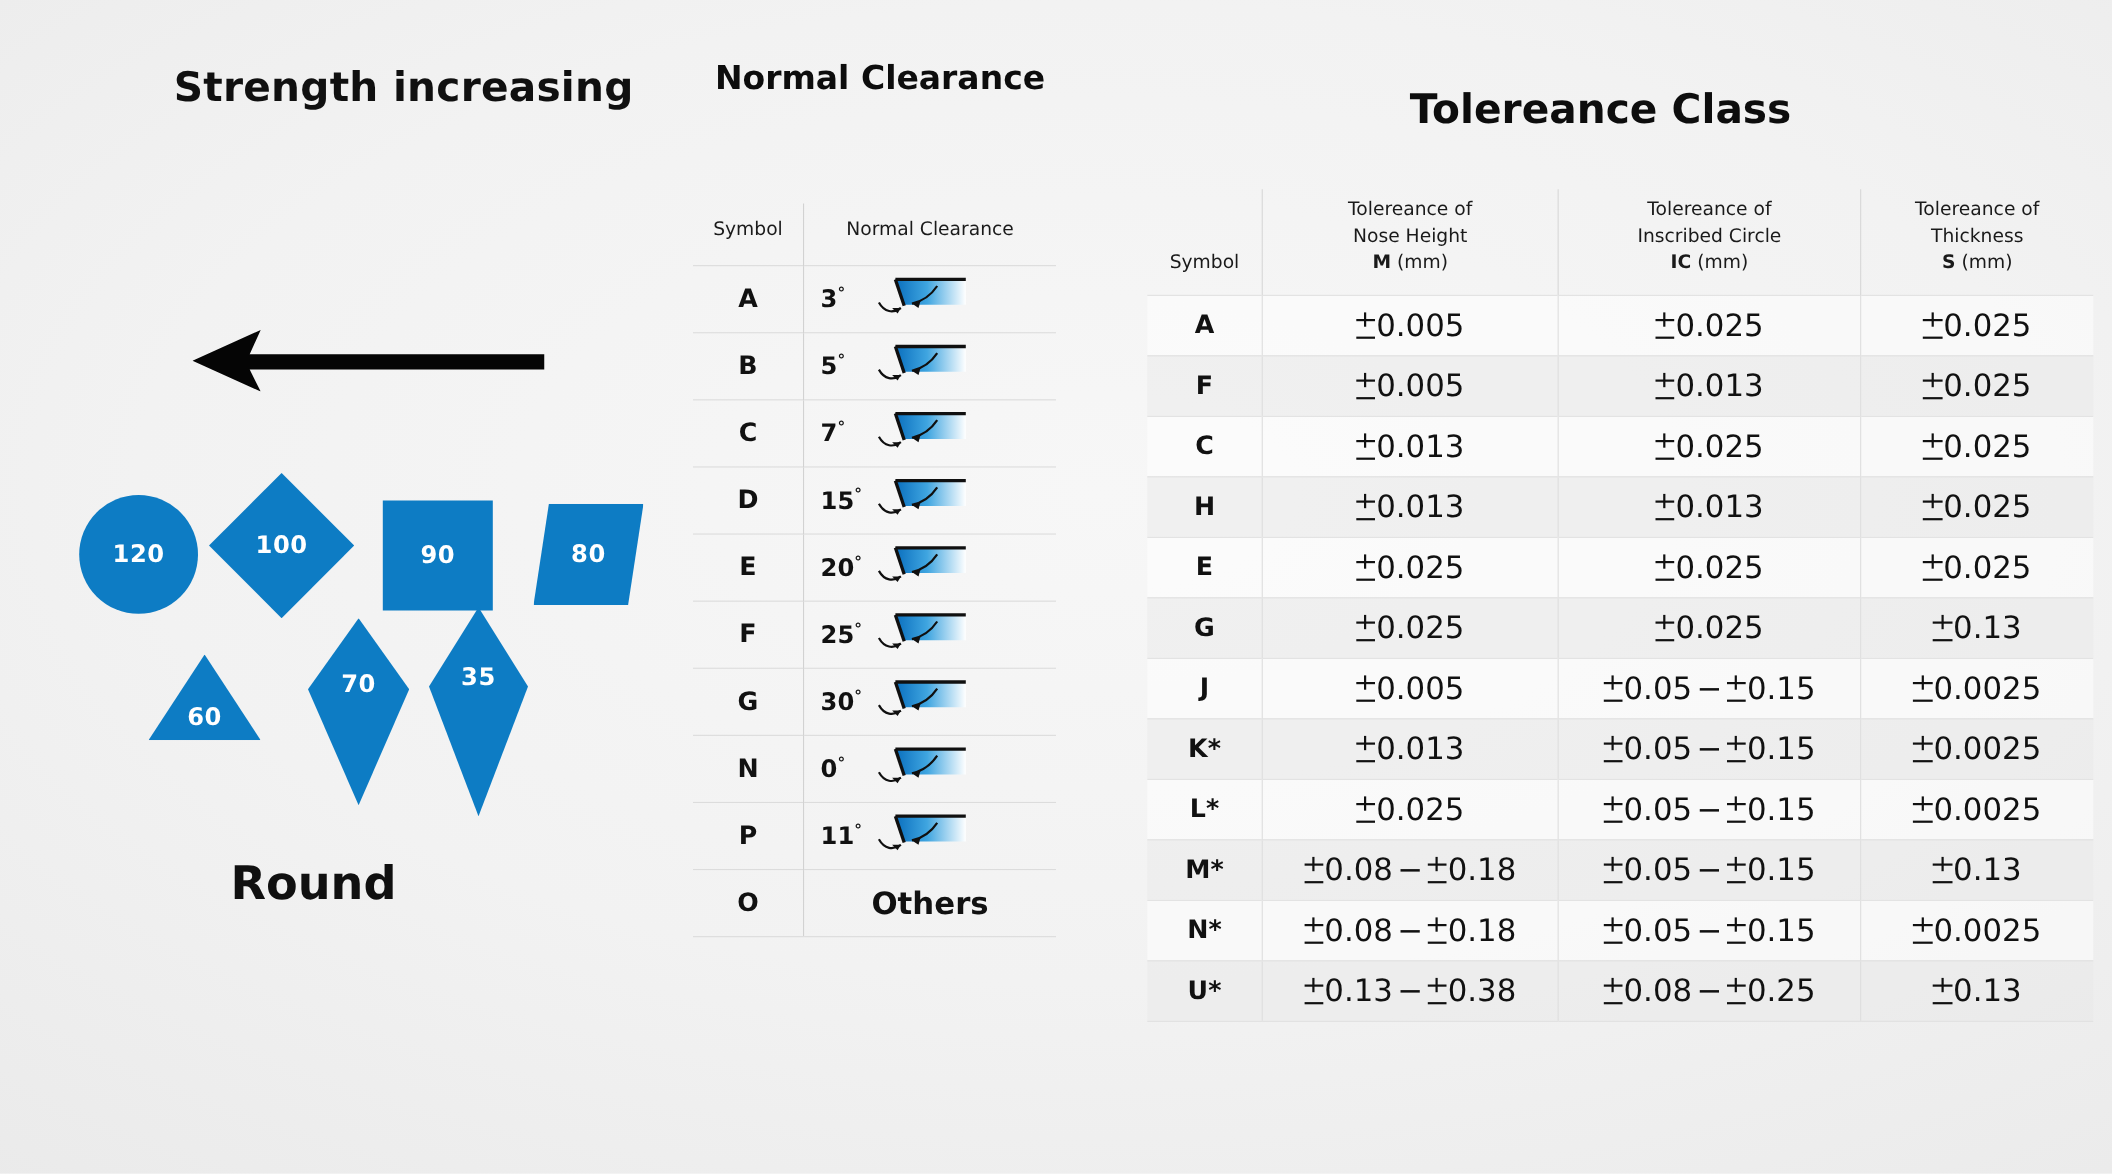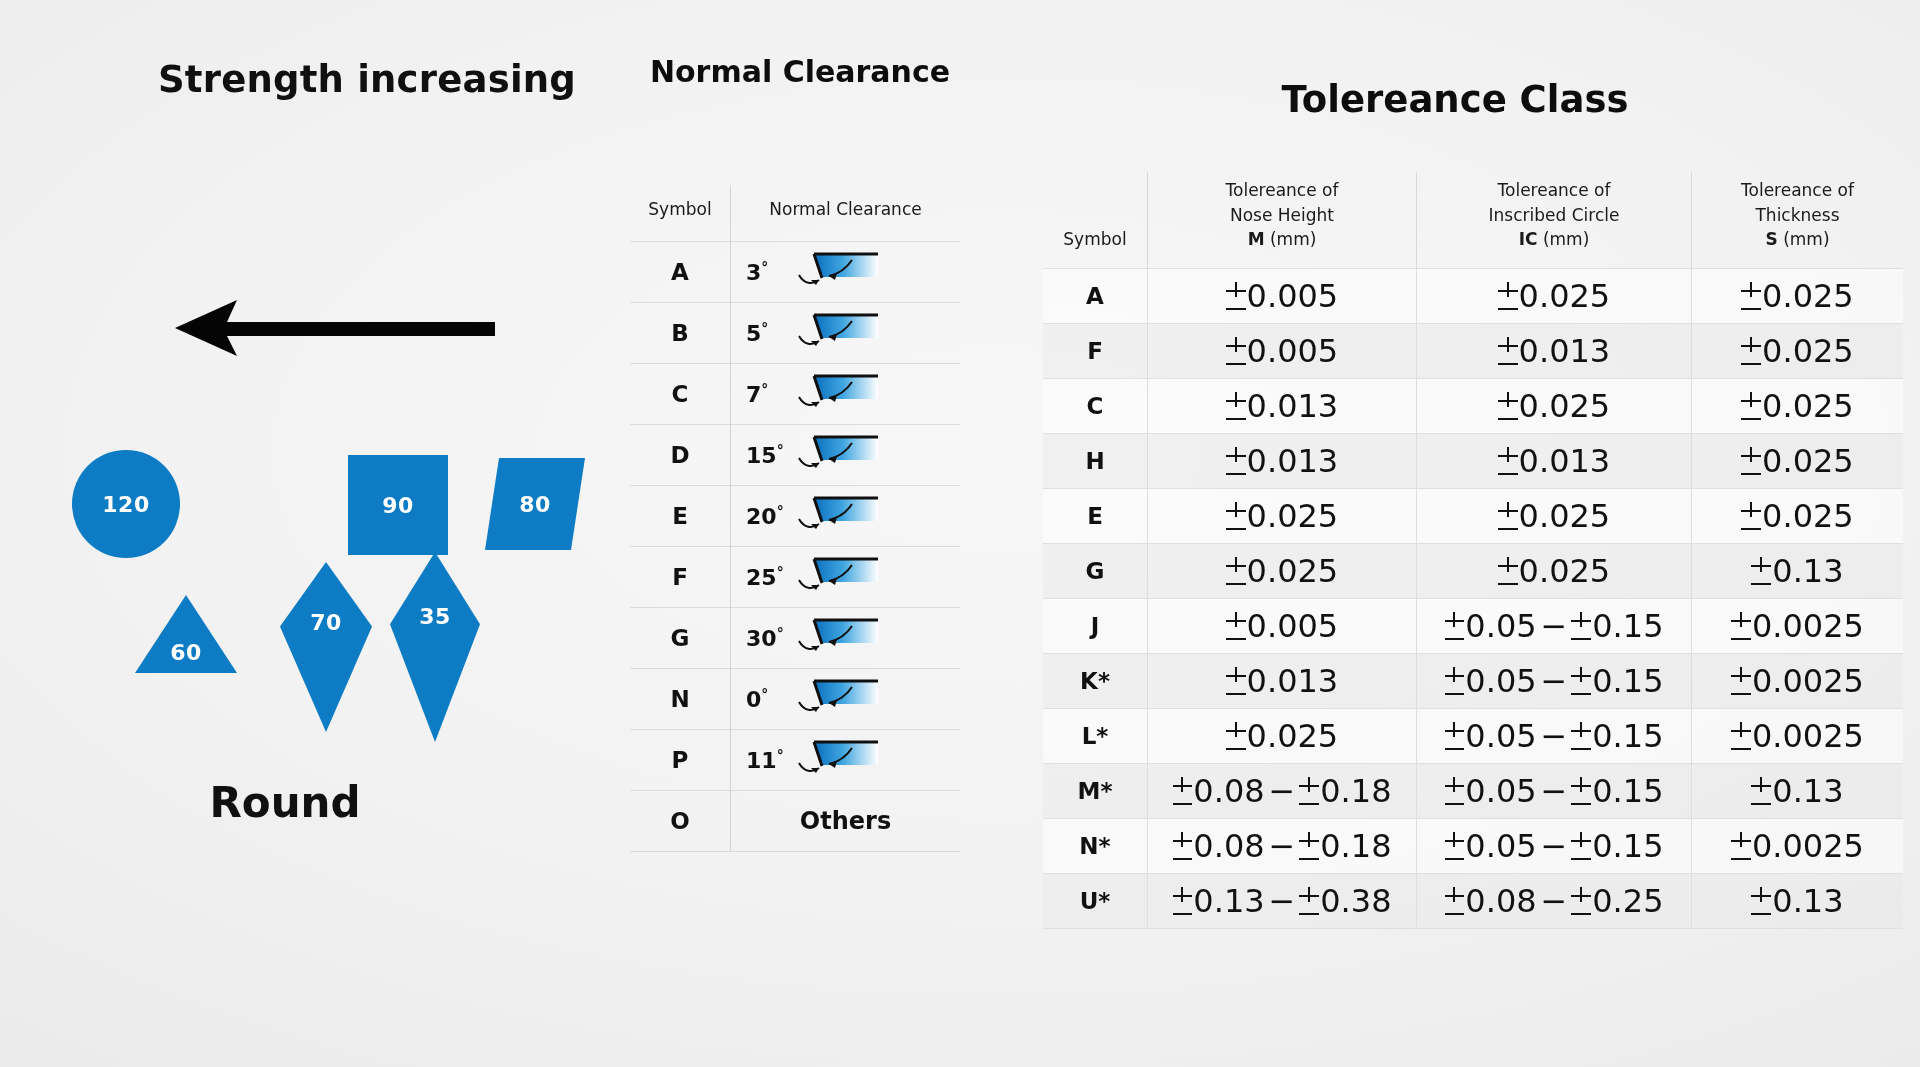--- a/index.html
+++ b/index.html
@@ -151,21 +151,21 @@
   }
   .cl-angle {
     font-size: 22px;
     font-weight: bold;
     color: #111;
     min-width: 52px;
   }
   .cl-angle sup { font-size: 14px; }
   .cl-others {
     text-align: center;
-    font-size: 24px;
+    font-size: 28px;
     font-weight: bold;
     color: #111;
   }
   .clearance-icon { flex: 0 0 auto; }
 
   
   #tolerance-panel {
     position: absolute;
     left: 1035px; top: 0;
     width: 885px; height: 1067px;
@@ -197,21 +197,21 @@
     border-left: 1px solid #d8d8d8;
   }
   #tolerance-table th:first-child { border-left: none; }
   #tolerance-table th b { font-weight: bold; }
   #tolerance-table td {
     border-top: 1px solid #e0e0e0;
     border-left: 1px solid #dedede;
     height: 52px;
     text-align: center;
     vertical-align: middle;
-    font-size: 32px;
+    font-size: 28px;
     color: #111;
   }
   #tolerance-table td:first-child {
     border-left: none;
     font-size: 23px;
     font-weight: bold;
     width: 92px;
   }
   #tolerance-table tr:last-child td { border-bottom: 1px solid #e0e0e0; }
   #tolerance-table tbody tr:nth-child(odd) td { background: rgba(255,255,255,0.5); }
@@ -258,20 +258,24 @@
     <svg width="320" height="56" viewBox="0 0 320 56">
       <polygon points="0,28 62,0 52,22 320,22 320,36 52,36 62,56" fill="#050505"></polygon>
     </svg>
   </div>
 
   <div class="shape-cell" id="shape-120">
     <div class="blue-fill"></div>
     <div class="shape-label">120</div>
   </div>
 
+  <div class="shape-cell" id="shape-100">
+    <div class="blue-fill"></div>
+    <div class="shape-label">100</div>
+  </div>
 
   <div class="shape-cell" id="shape-90">
     <div class="blue-fill"></div>
     <div class="shape-label">90</div>
   </div>
 
   <div class="shape-cell" id="shape-80">
     <div class="blue-fill"></div>
     <div class="shape-label">80</div>
   </div>

